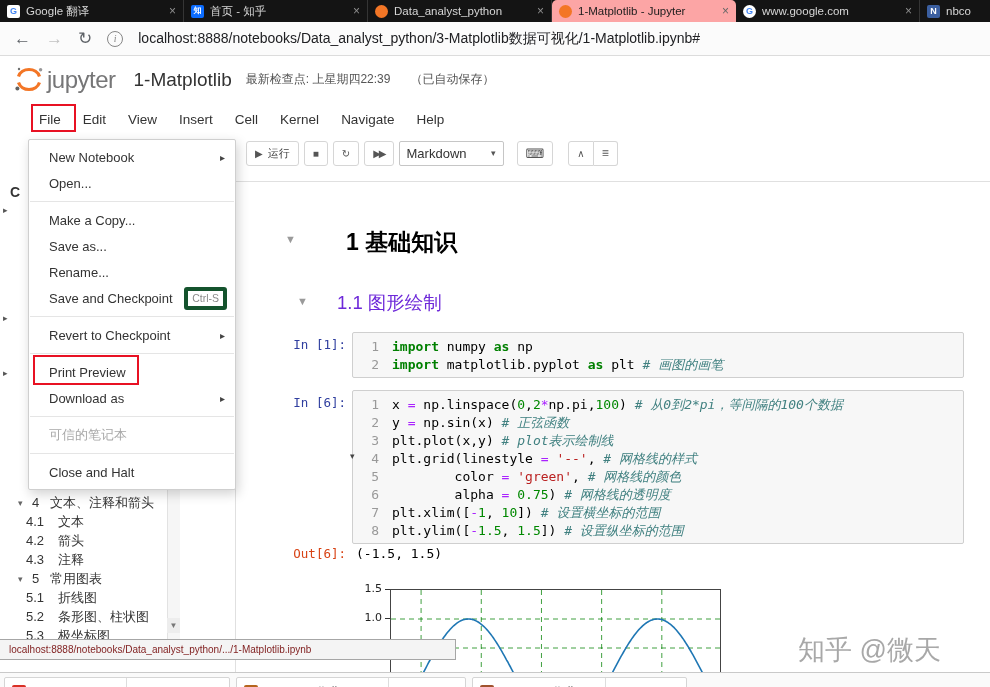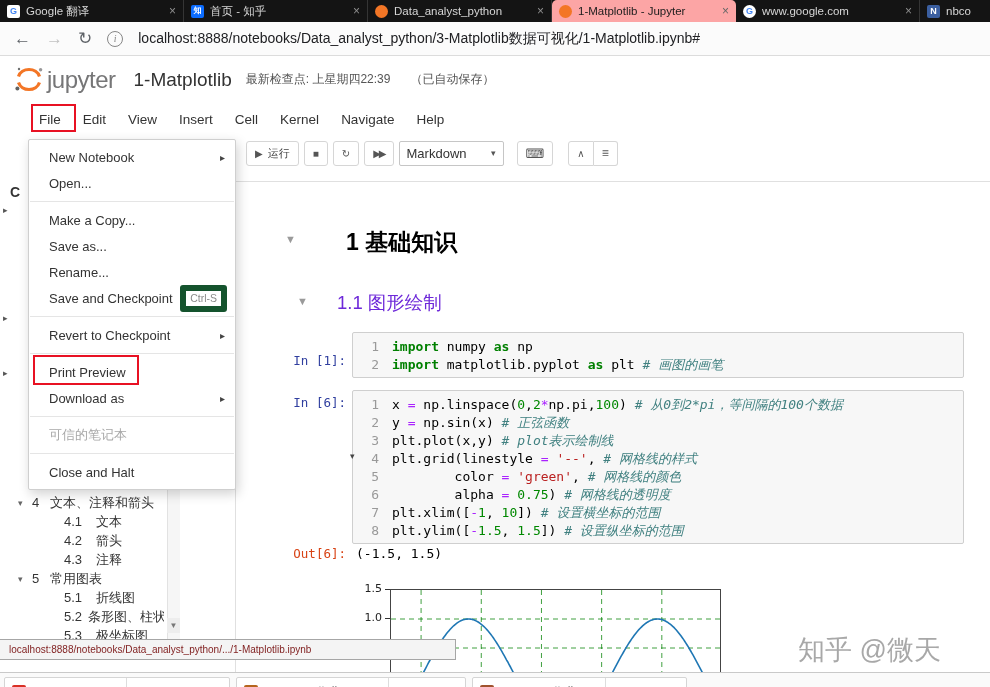--- a/index.html
+++ b/index.html
@@ -48,36 +48,36 @@
   .tsel .arr{font-size:9px;color:#555}
   .tgroup{display:flex;gap:0;margin-left:10px}
   .tgroup .tbtn{border-radius:0;border-left:none}
   .tgroup .tbtn:first-child{border-radius:3px 0 0 3px;border-left:1px solid #d6d6d6}
   .tgroup .tbtn:last-child{border-radius:0 3px 3px 0}
 
   
   .dropdown{position:absolute;left:28px;top:139px;width:208px;background:#fff;border:1px solid #cfcfcf;border-radius:2px;box-shadow:2px 4px 12px rgba(0,0,0,.18);z-index:50;padding:4px 0;font-size:13px;color:#333}
   .dd-item{height:26px;display:flex;align-items:center;padding:0 10px 0 20px;position:relative;white-space:nowrap}
   .dd-item .sub{position:absolute;right:10px;color:#444;font-size:10px}
-  .dd-item .kbd{position:absolute;right:8px;border:6px solid #14532d;border-radius:3px;color:#8a8a8a;font-size:10.5px;padding:0 4px;background:#fff;line-height:15px}
+  .dd-item .kbd{position:absolute;right:8px;border:4px solid #14532d;border-radius:3px;color:#8a8a8a;font-size:10.5px;padding:0 4px;background:#fff;line-height:15px}
   .dd-item.disabled{color:#a8a8a8}
   .dd-divider{height:1px;background:#e5e5e5;margin:5px 1px}
 
   
   .anno{position:absolute;border:2px solid #e81123;z-index:70;pointer-events:none}
 
   
   .sidebar{position:absolute;left:0;top:170px;width:180px;height:470px;background:#fff;z-index:5}
   .toc-partial-header{position:absolute;left:10px;top:14px;font-size:14px;font-weight:bold;color:#333}
   .edge-caret{position:absolute;left:3px;font-size:9px;color:#555}
   .toc-list{position:absolute;left:0;top:323px;width:164px}
   .toc-item{height:19px;display:flex;align-items:center;font-size:13px;color:#353535;white-space:nowrap;overflow:hidden}
   .toc-item .tg{width:10px;margin-left:18px;font-size:9px;color:#666}
   .toc-item.l1 .num{margin-left:4px;width:12px}
-  .toc-item.l2{padding-left:64px}
+  .toc-item.l2{padding-left:26px}
   .toc-item.l2 .num{width:26px}
   .toc-item .lbl{margin-left:6px}
   .sb-scroll{position:absolute;right:0;top:0;width:13px;height:470px;background:#f6f6f6;border-left:1px solid #e2e2e2}
   .sb-down{position:absolute;right:0px;top:448px;width:13px;height:15px;background:#ededed;color:#777;font-size:8px;display:flex;align-items:center;justify-content:center}
 
   
   .nb-border{position:absolute;left:235px;top:181px;width:755px;height:506px;border-left:1px solid #e0e0e0;border-top:1px solid #e0e0e0;pointer-events:none}
   .hcaret{position:absolute;font-size:11px;color:#9a9a9a}
   .h1{position:absolute;left:346px;top:227px;font-size:23px;font-weight:bold;color:#000}
   .h2{position:absolute;left:337px;top:290px;font-size:18.5px;font-weight:normal;color:#6d28d9}
@@ -265,21 +265,21 @@
     </div>
   </div>
 
   <div class="nb-border"></div>
 
   <span class="hcaret" style="left:285px;top:233px">▼</span>
   <div class="h1">1 基础知识</div>
   <span class="hcaret" style="left:297px;top:295px">▼</span>
   <div class="h2">1.1 图形绘制</div>
 
-  <div class="prompt" style="top:353px">In [1]:</div>
+  <div class="prompt" style="top:337px">In [1]:</div>
   <div class="code-box" style="top:332px;height:46px">
       <div class="cm-row"><span class="cm-gut">1</span><span class="cm-src"><span class="tk-kw">import</span><span class="tk-pl"> numpy </span><span class="tk-kw">as</span><span class="tk-pl"> np</span></span></div>
       <div class="cm-row"><span class="cm-gut">2</span><span class="cm-src"><span class="tk-kw">import</span><span class="tk-pl"> matplotlib.pyplot </span><span class="tk-kw">as</span><span class="tk-pl"> plt </span><span class="tk-cm"># 画图的画笔</span></span></div>
     </div>
 
   <div class="prompt" style="top:395px">In [6]:</div>
   <div class="code-box" style="top:390px;height:154px">
       <div class="cm-row"><span class="cm-gut">1</span><span class="cm-src"><span class="tk-pl">x </span><span class="tk-op">=</span><span class="tk-pl"> np.linspace(</span><span class="tk-nu">0</span><span class="tk-pl">,</span><span class="tk-nu">2</span><span class="tk-op">*</span><span class="tk-pl">np.pi,</span><span class="tk-nu">100</span><span class="tk-pl">) </span><span class="tk-cm"># 从0到2*pi，等间隔的100个数据</span></span></div>
       <div class="cm-row"><span class="cm-gut">2</span><span class="cm-src"><span class="tk-pl">y </span><span class="tk-op">=</span><span class="tk-pl"> np.sin(x) </span><span class="tk-cm"># 正弦函数</span></span></div>
       <div class="cm-row"><span class="cm-gut">3</span><span class="cm-src"><span class="tk-pl">plt.plot(x,y) </span><span class="tk-cm"># plot表示绘制线</span></span></div>

